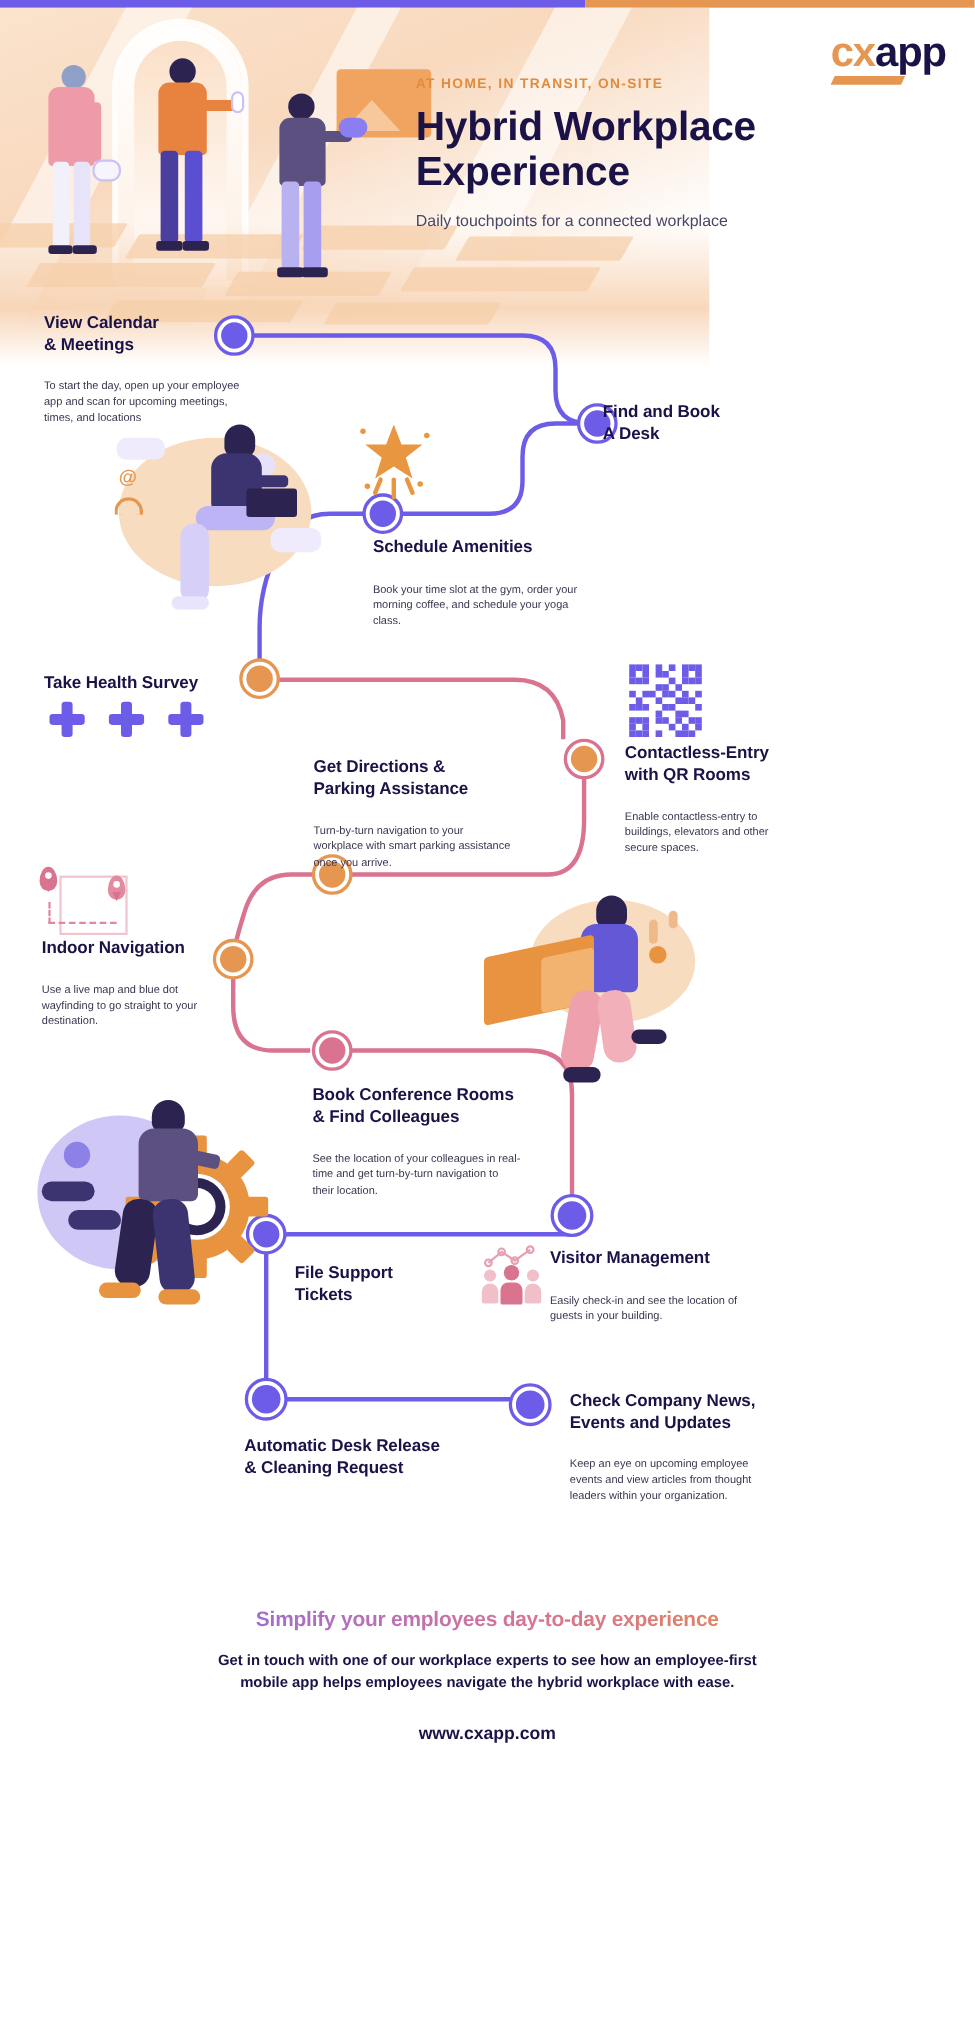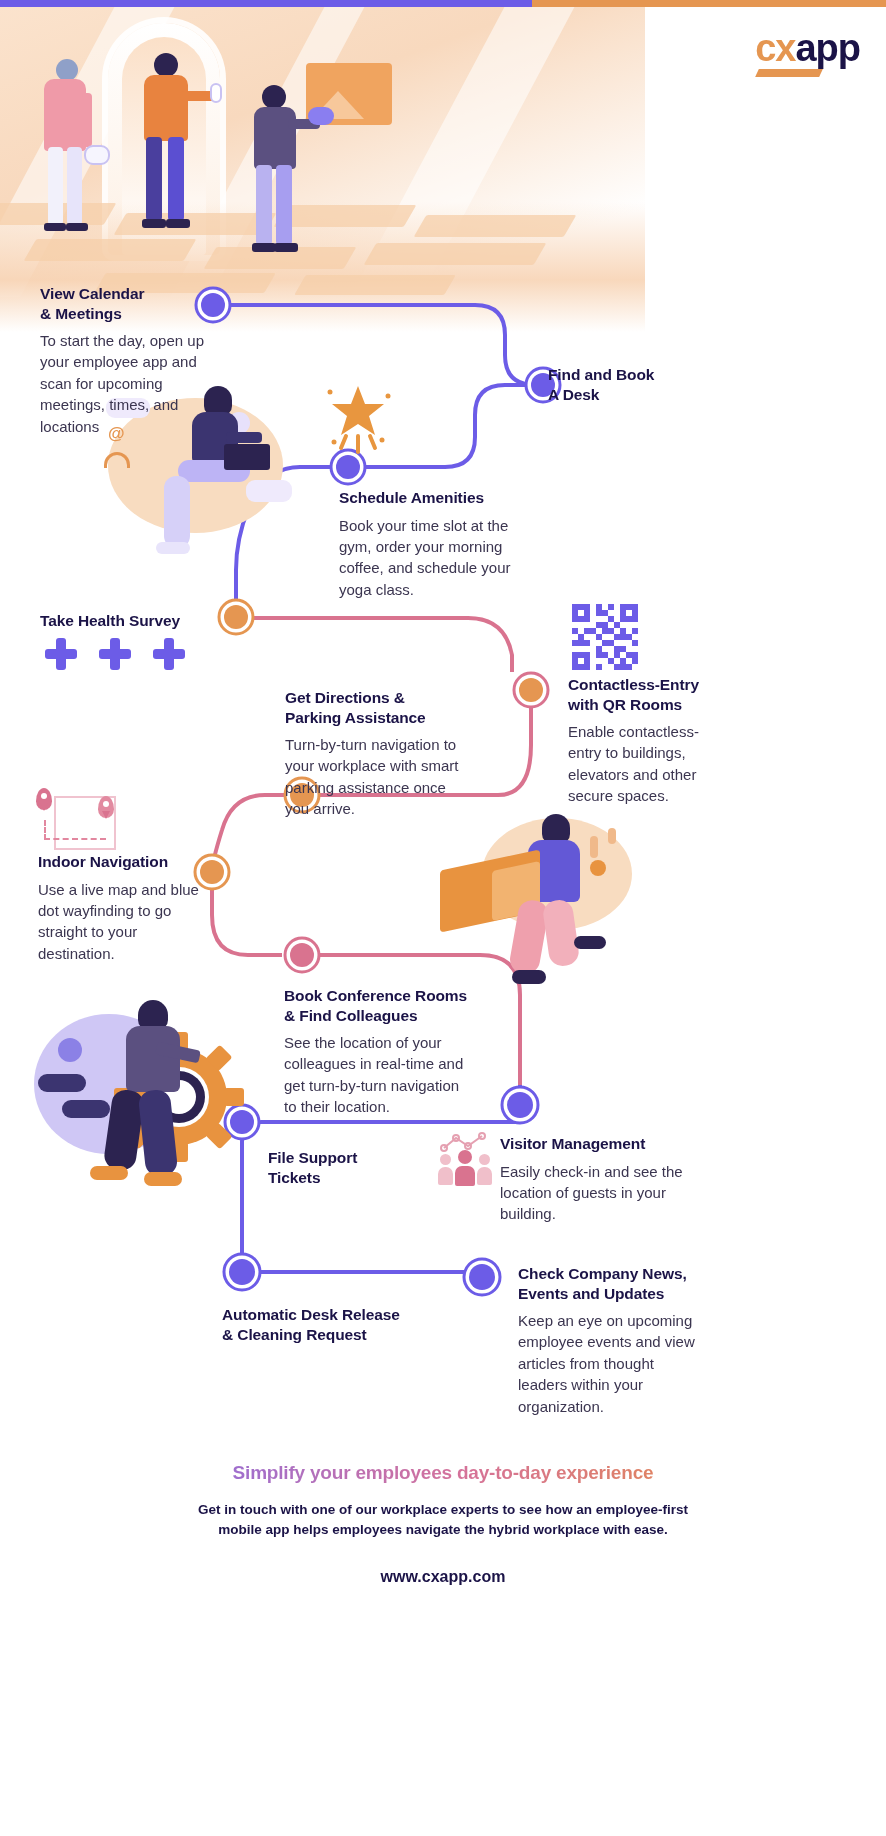--- a/index.html
+++ b/index.html
@@ -57,21 +57,21 @@
   .logo .cx:after{ content:""; position:absolute; left:2px; bottom:-10px; width:64px; height:8px;
      background:#e59651; transform:skewX(-25deg); }
   .logo .app { color:#1b1347; font-size:38px; font-weight:bold; letter-spacing:-1px; line-height:1; }
 
   
   .flow { position:absolute; top:0; left:0; width:886px; height:1836px; pointer-events:none; }
 
   
   .blk { position:absolute; }
   .blk h3 { font-size:15.5px; line-height:1.26; font-weight:bold; color:#1b1347; letter-spacing:-0.1px; }
-  .blk p { font-size:15px; line-height:1.43; color:#3b3550; margin-top:7px; }
+  .blk p { font-size:10px; line-height:1.43; color:#3b3550; margin-top:22px; }
 
   
   .blob { position:absolute; border-radius:50%; }
   .chip { position:absolute; border-radius:9px; }
 
   .qr { position:absolute; display:grid; grid-template-columns:repeat(11,6px); grid-template-rows:repeat(11,6px); }
   .qr i { display:block; }
   .qr i.on { background:#6c5ce7; }
 
   .plus { position:absolute; }
@@ -159,20 +159,28 @@
         <div class="p-foot" style="left:32px;top:158px;width:24px;height:9px;"></div>
         <div class="chip" style="left:66px;top:22px;width:26px;height:18px;background:#8a7ef0;"></div>
       </div>
     </div>
 
     <div class="logo">
       <span class="cx">cx</span>
       <span class="app">app</span>
     </div>
 
+    <div class="hero-text">
+      <div class="eyebrow">AT HOME, IN TRANSIT, ON-SITE</div>
+      <h1 class="title">
+        <span>Hybrid Workplace</span><br>
+        <span>Experience</span>
+      </h1>
+      <div class="subtitle">Daily touchpoints for a connected workplace</div>
+    </div>
   </div>
 
   <svg class="flow" viewBox="0 0 886 1836" xmlns="http://www.w3.org/2000/svg">
 
     <path d="M213,305 H475 Q505,305 505,335 V355 Q505,385 535,385 H543" fill="none" stroke="#6c5ce7" stroke-width="4"></path>
     <path d="M543,385 H505 Q475,385 475,415 V437 Q475,467 445,467 H348" fill="none" stroke="#6c5ce7" stroke-width="4"></path>
     <path d="M348,467 H300 Q268,467 252,500 Q236,535 236,570 V603" fill="none" stroke="#6c5ce7" stroke-width="4"></path>
 
     <path d="M236,618 H468 Q505,618 512,655 V672" fill="none" stroke="#d9738f" stroke-width="4"></path>
     <path d="M531,690 V745 Q531,795 498,795 H302" fill="none" stroke="#d9738f" stroke-width="4"></path>

